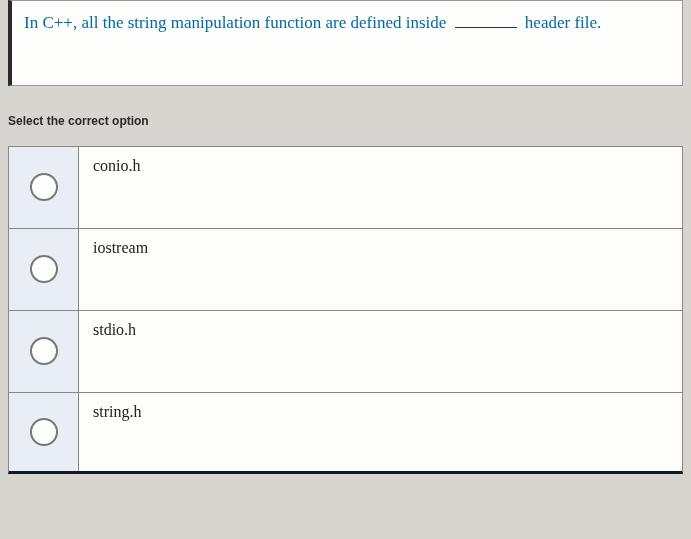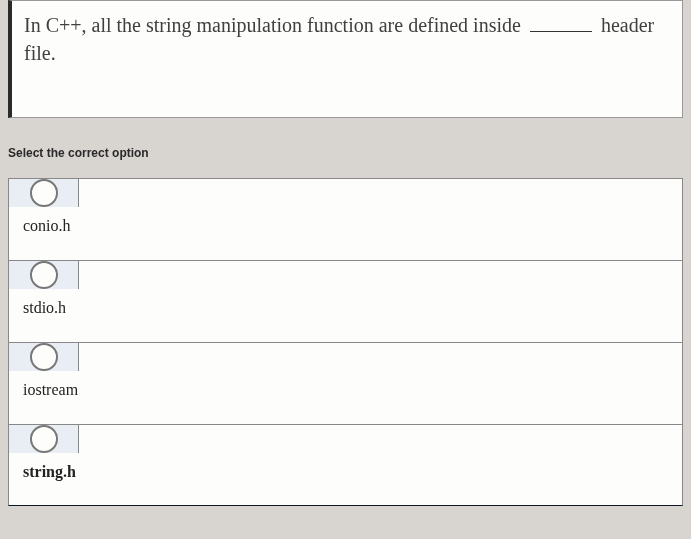--- a/index.html
+++ b/index.html
@@ -15,22 +15,22 @@
       overflow: hidden;
     }
     .question-box {
       background: #fdfdfc;
       border: 1px solid #999;
       border-left: 4px solid #2a2a2a;
       padding: 10px 12px 50px 12px;
       margin: 0 8px 0 8px;
     }
     .question-text {
-      font-size: 20px;
-      color: #404040;
+      font-size: 17px;
+      color: #0369a1;
       line-height: 1.4;
     }
     .blank {
       display: inline-block;
       border-bottom: 1.5px solid #333;
       width: 62px;
       vertical-align: baseline;
       margin: 0 4px;
     }
     .instruction {
@@ -42,25 +42,23 @@
     }
     .options-container {
       margin: 0 8px;
     }
     .option-row {
       display: flex;
       border: 1px solid #888;
       border-bottom: none;
       background: #fdfdfc;
       min-height: 82px;
-      flex-direction: column;
     }
     .option-row:last-child {
-      border-bottom: 1px solid #0f172a;
-      font-weight: bold;
+      border-bottom: 3px solid #0f172a;
     }
     .radio-cell {
       width: 70px;
       background: #e8eef3;
       border-right: 1px solid #888;
       display: flex;
       align-items: center;
       justify-content: center;
       flex-shrink: 0;
     }
@@ -94,27 +92,27 @@
   <div class="option-row">
     <div class="radio-cell">
       <div class="radio-circle"></div>
     </div>
     <div class="label-cell">conio.h</div>
   </div>
   <div class="option-row">
     <div class="radio-cell">
       <div class="radio-circle"></div>
     </div>
-    <div class="label-cell">stdio.h</div>
+    <div class="label-cell">iostream</div>
   </div>
   <div class="option-row">
     <div class="radio-cell">
       <div class="radio-circle"></div>
     </div>
-    <div class="label-cell">iostream</div>
+    <div class="label-cell">stdio.h</div>
   </div>
   <div class="option-row">
     <div class="radio-cell">
       <div class="radio-circle"></div>
     </div>
     <div class="label-cell">string.h</div>
   </div>
 </div>
 
 </body></html>

